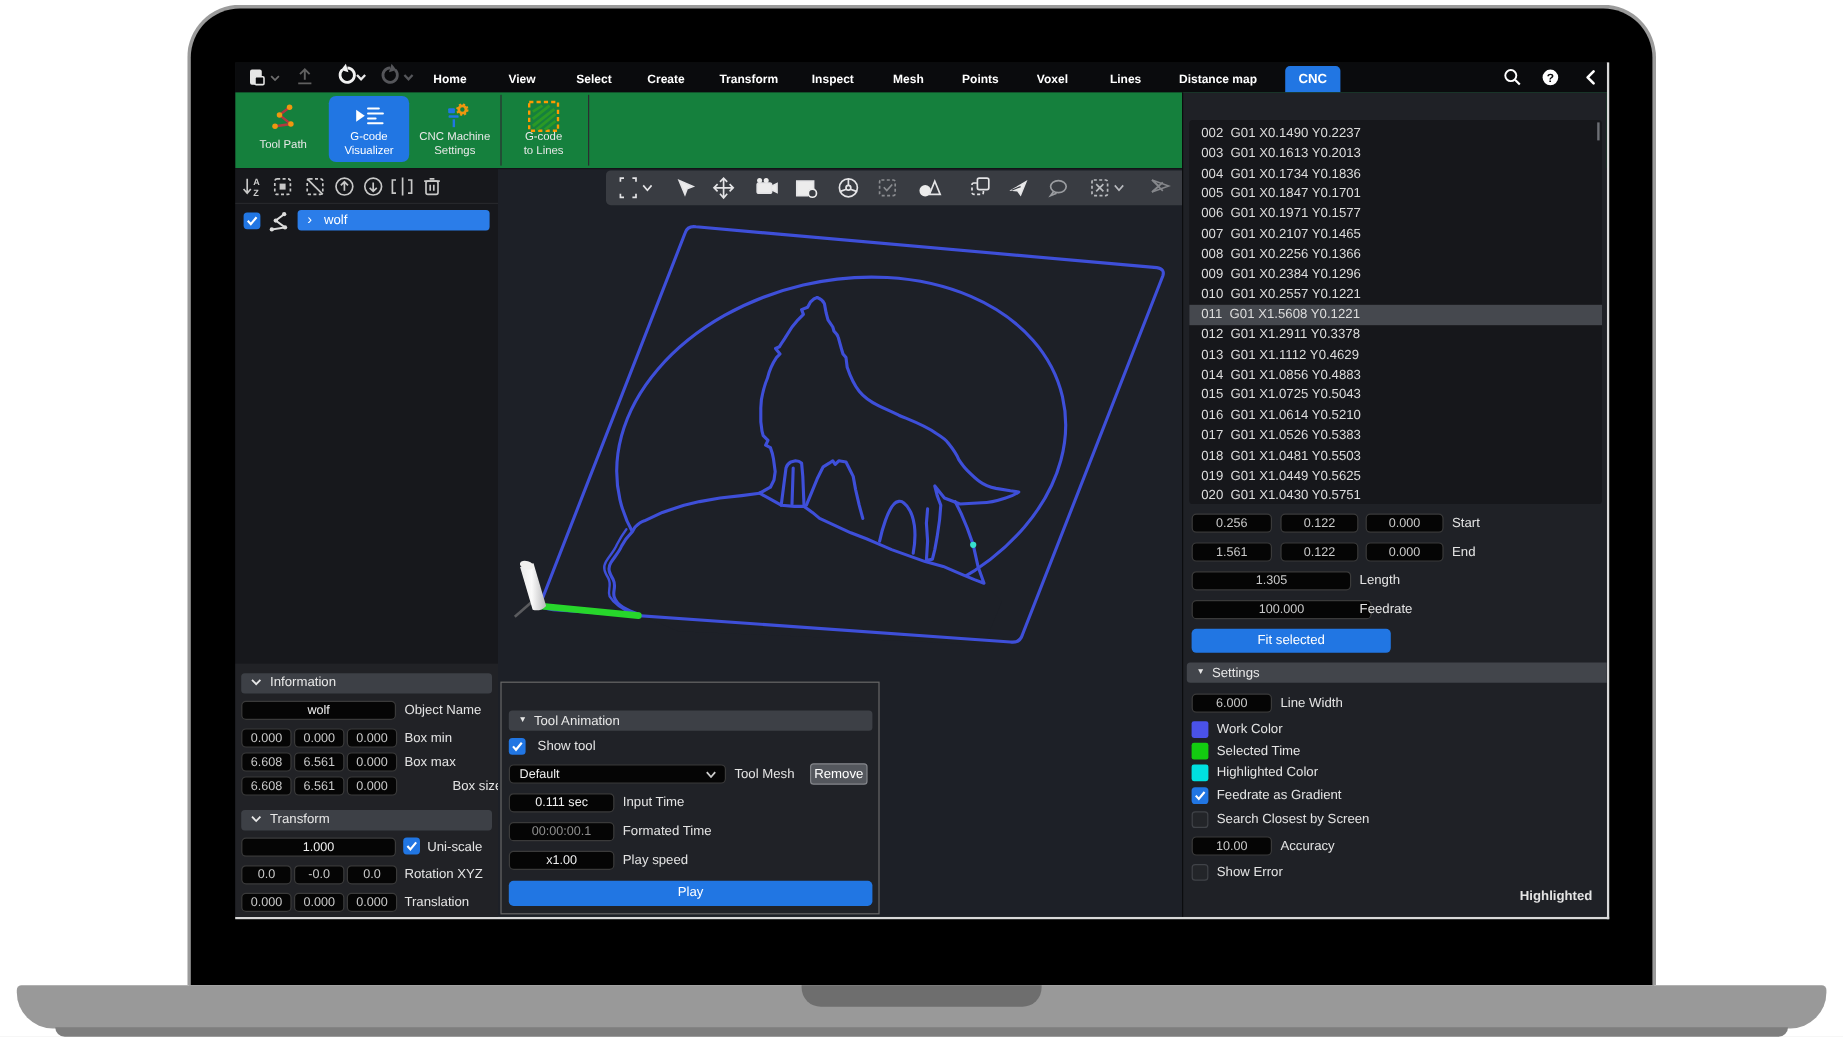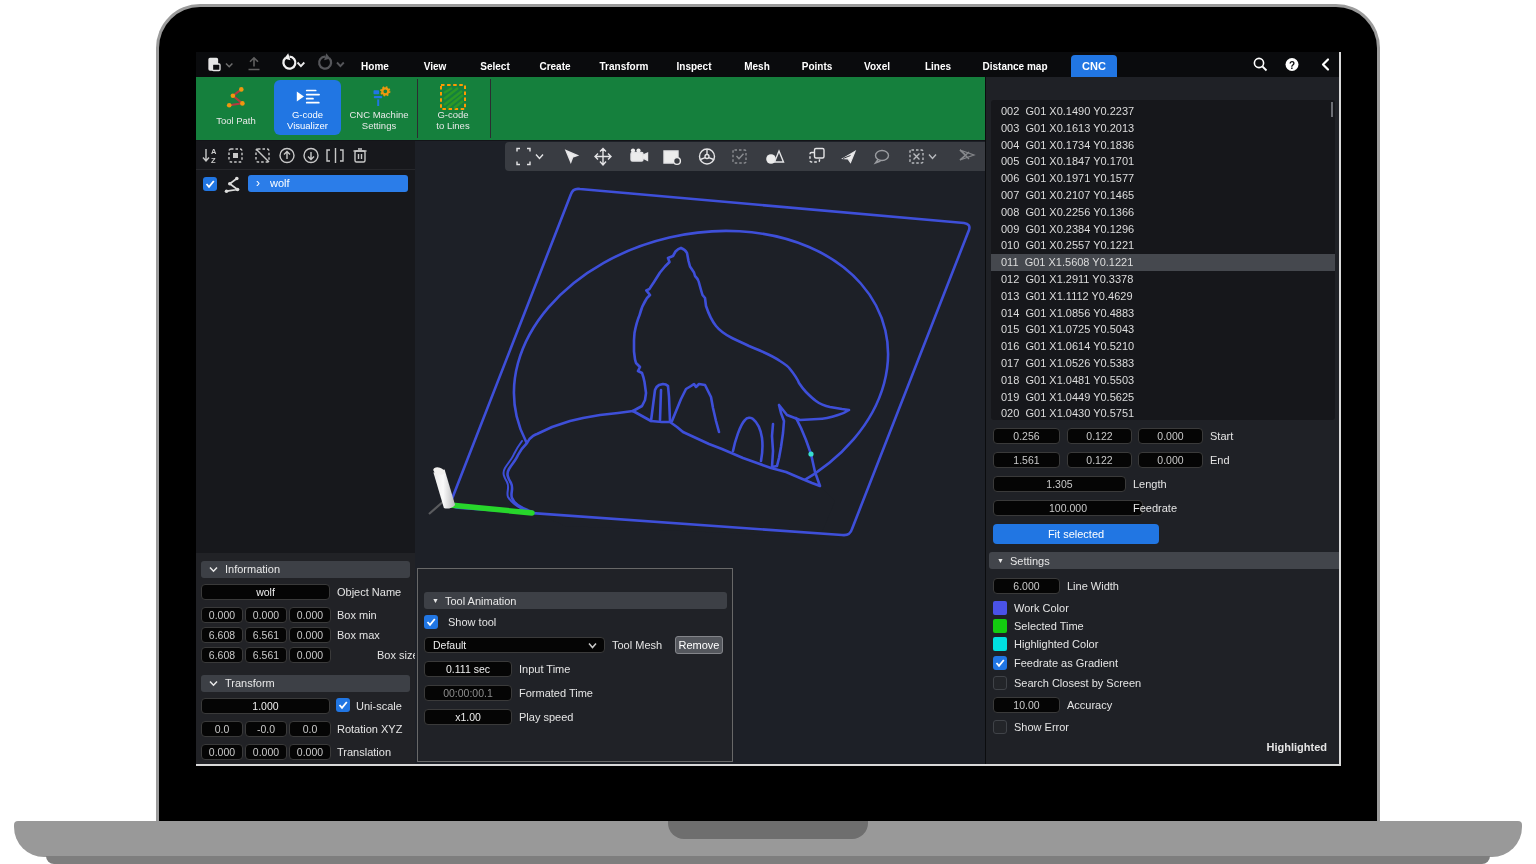--- a/index.html
+++ b/index.html
@@ -331,14 +331,15 @@
           <path d="M1 1.5 l3.5 4 3.5-4" stroke="#ccc" stroke-width="1.5" fill="none"></path>
         </svg></div>
     <span class="lbl" style="left:194px;top:68px;">Tool Mesh</span>
     <div class="abs" style="left:257px;top:67px;width:48px;height:18px;background:#54575d;border:1px solid #83858a;border-radius:3px;color:#fff;font-size:11px;text-align:center;line-height:16px;">Remove</div>
     <div class="inp" style="left:6px;top:92px;width:88px;color:#efefef;">0.111 sec</div>
       <span class="lbl" style="left:101px;top:92px;">Input Time</span>
     <div class="inp" style="left:6px;top:116px;width:88px;color:#8e8e8e;">00:00:00.1</div>
       <span class="lbl" style="left:101px;top:116px;">Formated Time</span>
     <div class="inp" style="left:6px;top:140px;width:88px;color:#efefef;">x1.00</div>
       <span class="lbl" style="left:101px;top:140px;">Play speed</span>
+    <div class="btn" style="left:6px;top:165px;width:303px;height:21px;line-height:21px;">Play</div>
   </div>
 </div>
 
 </body></html>

